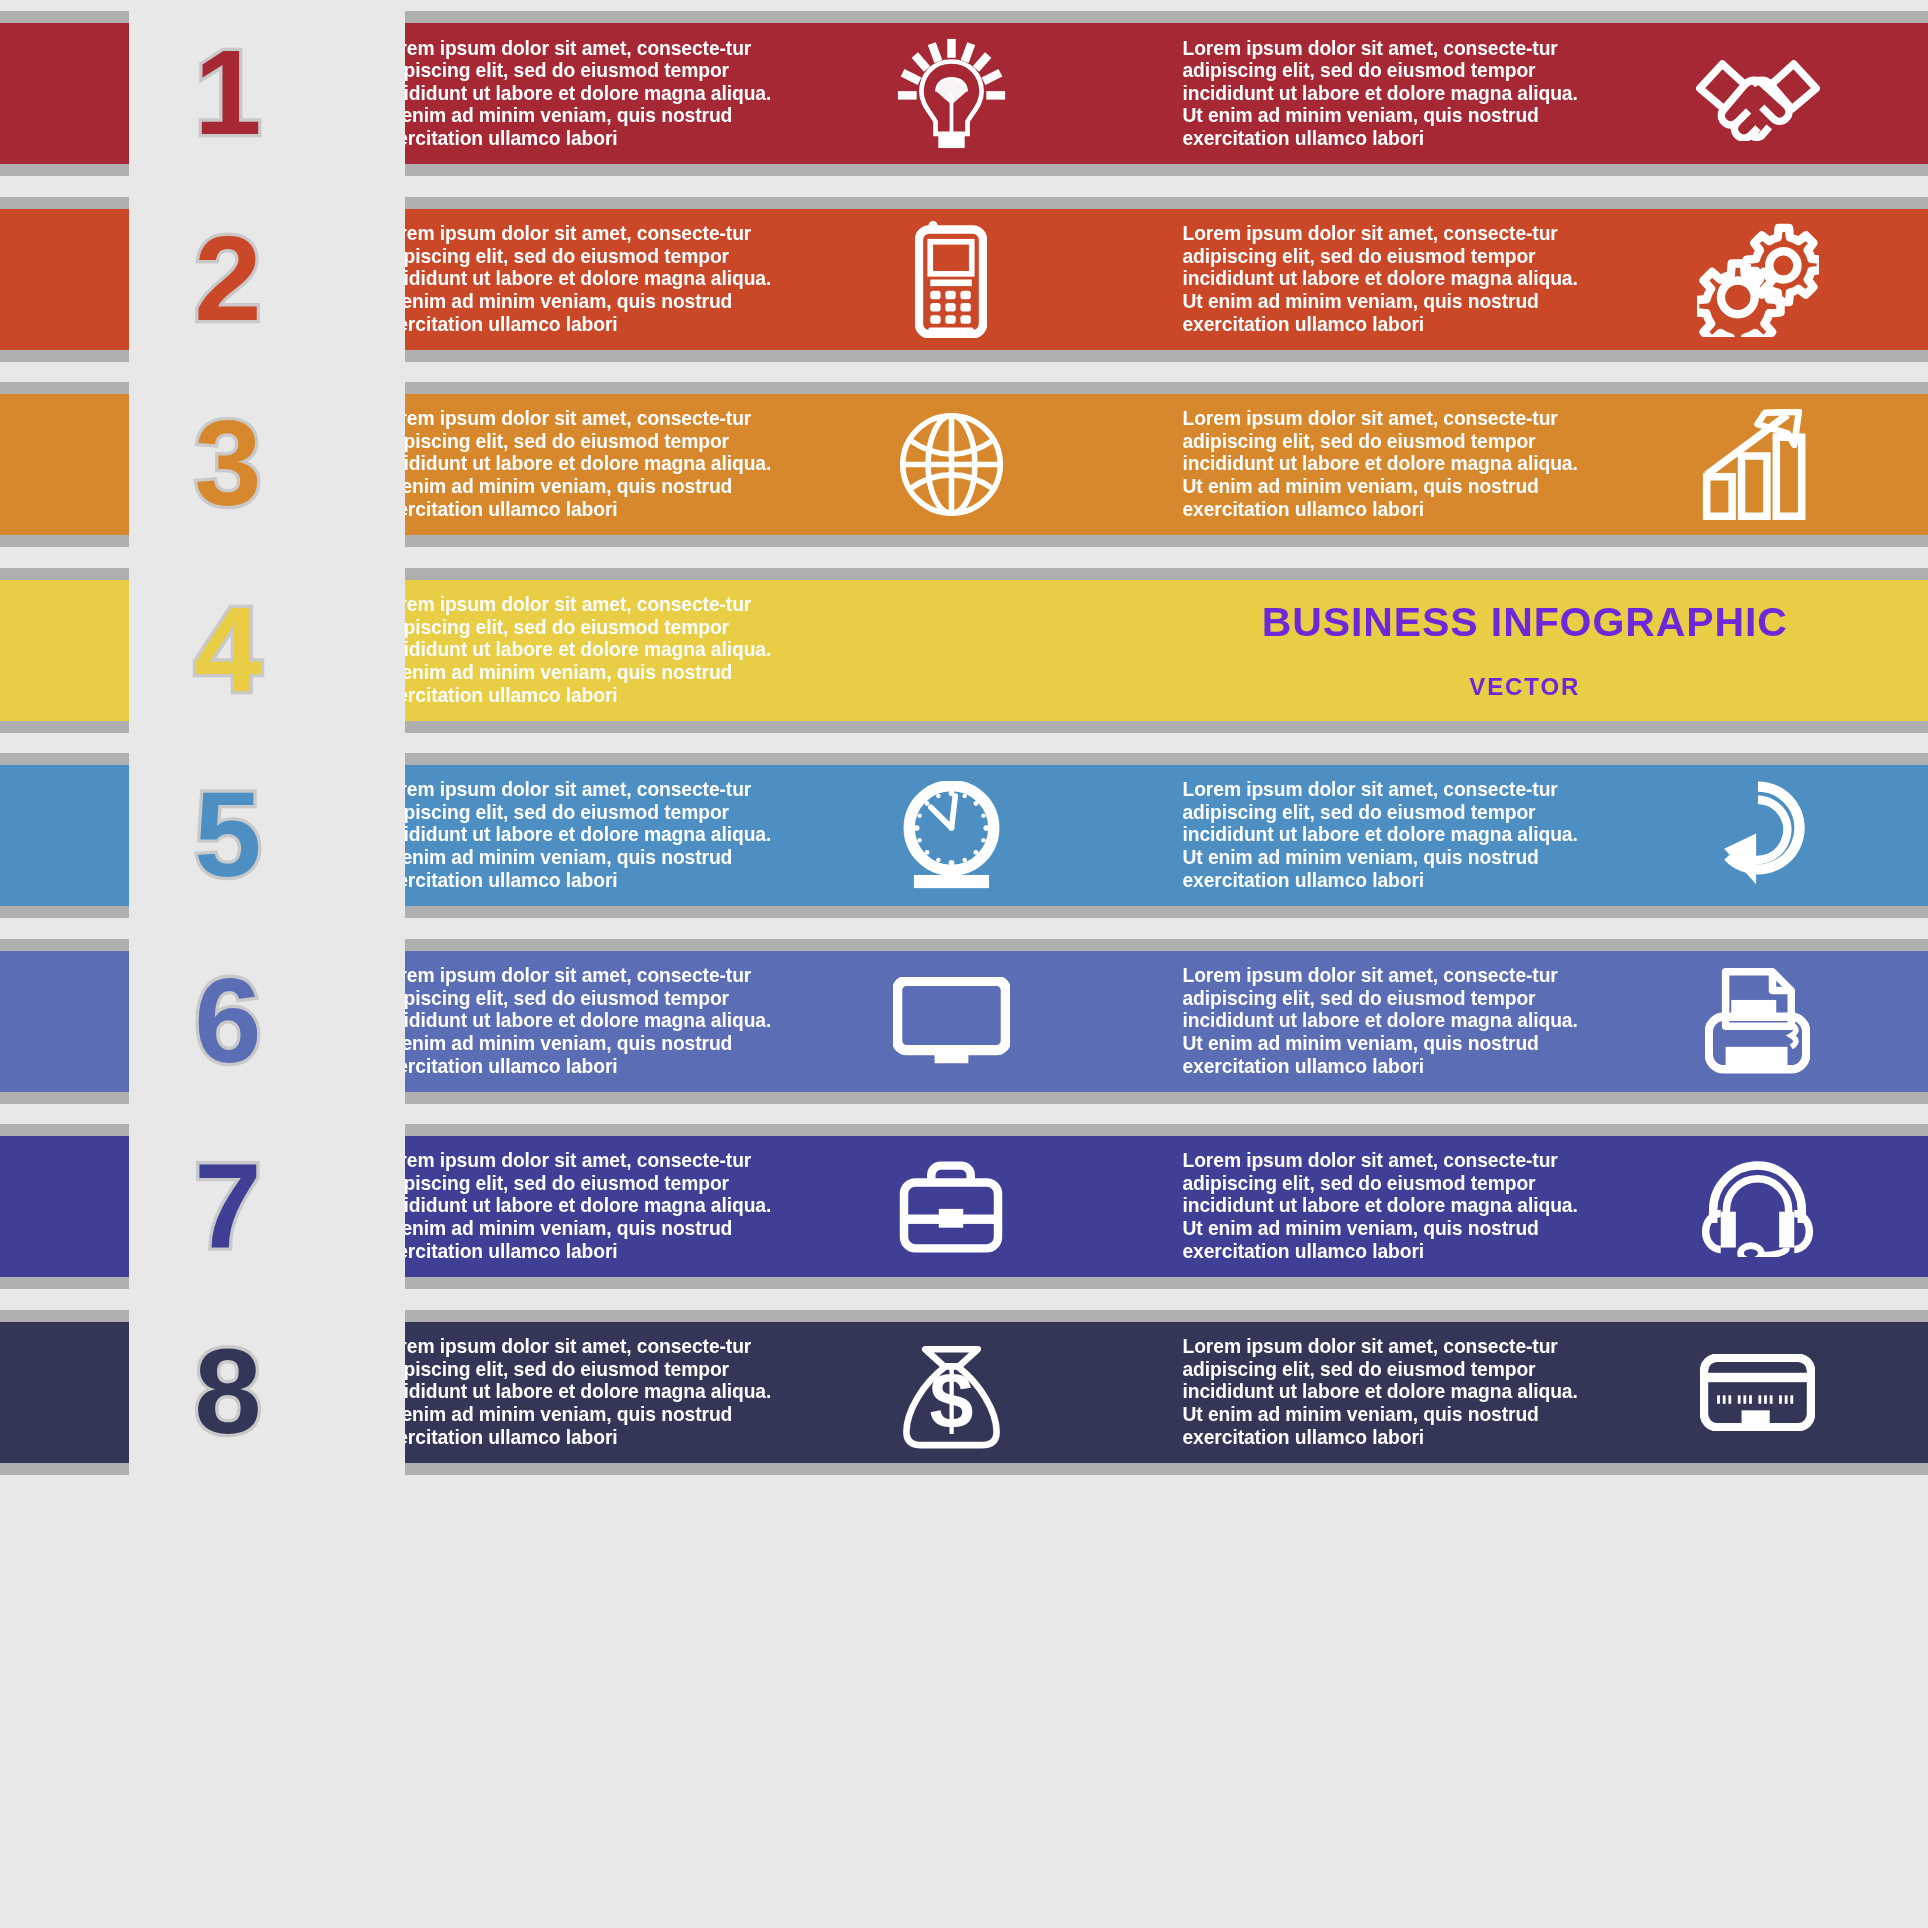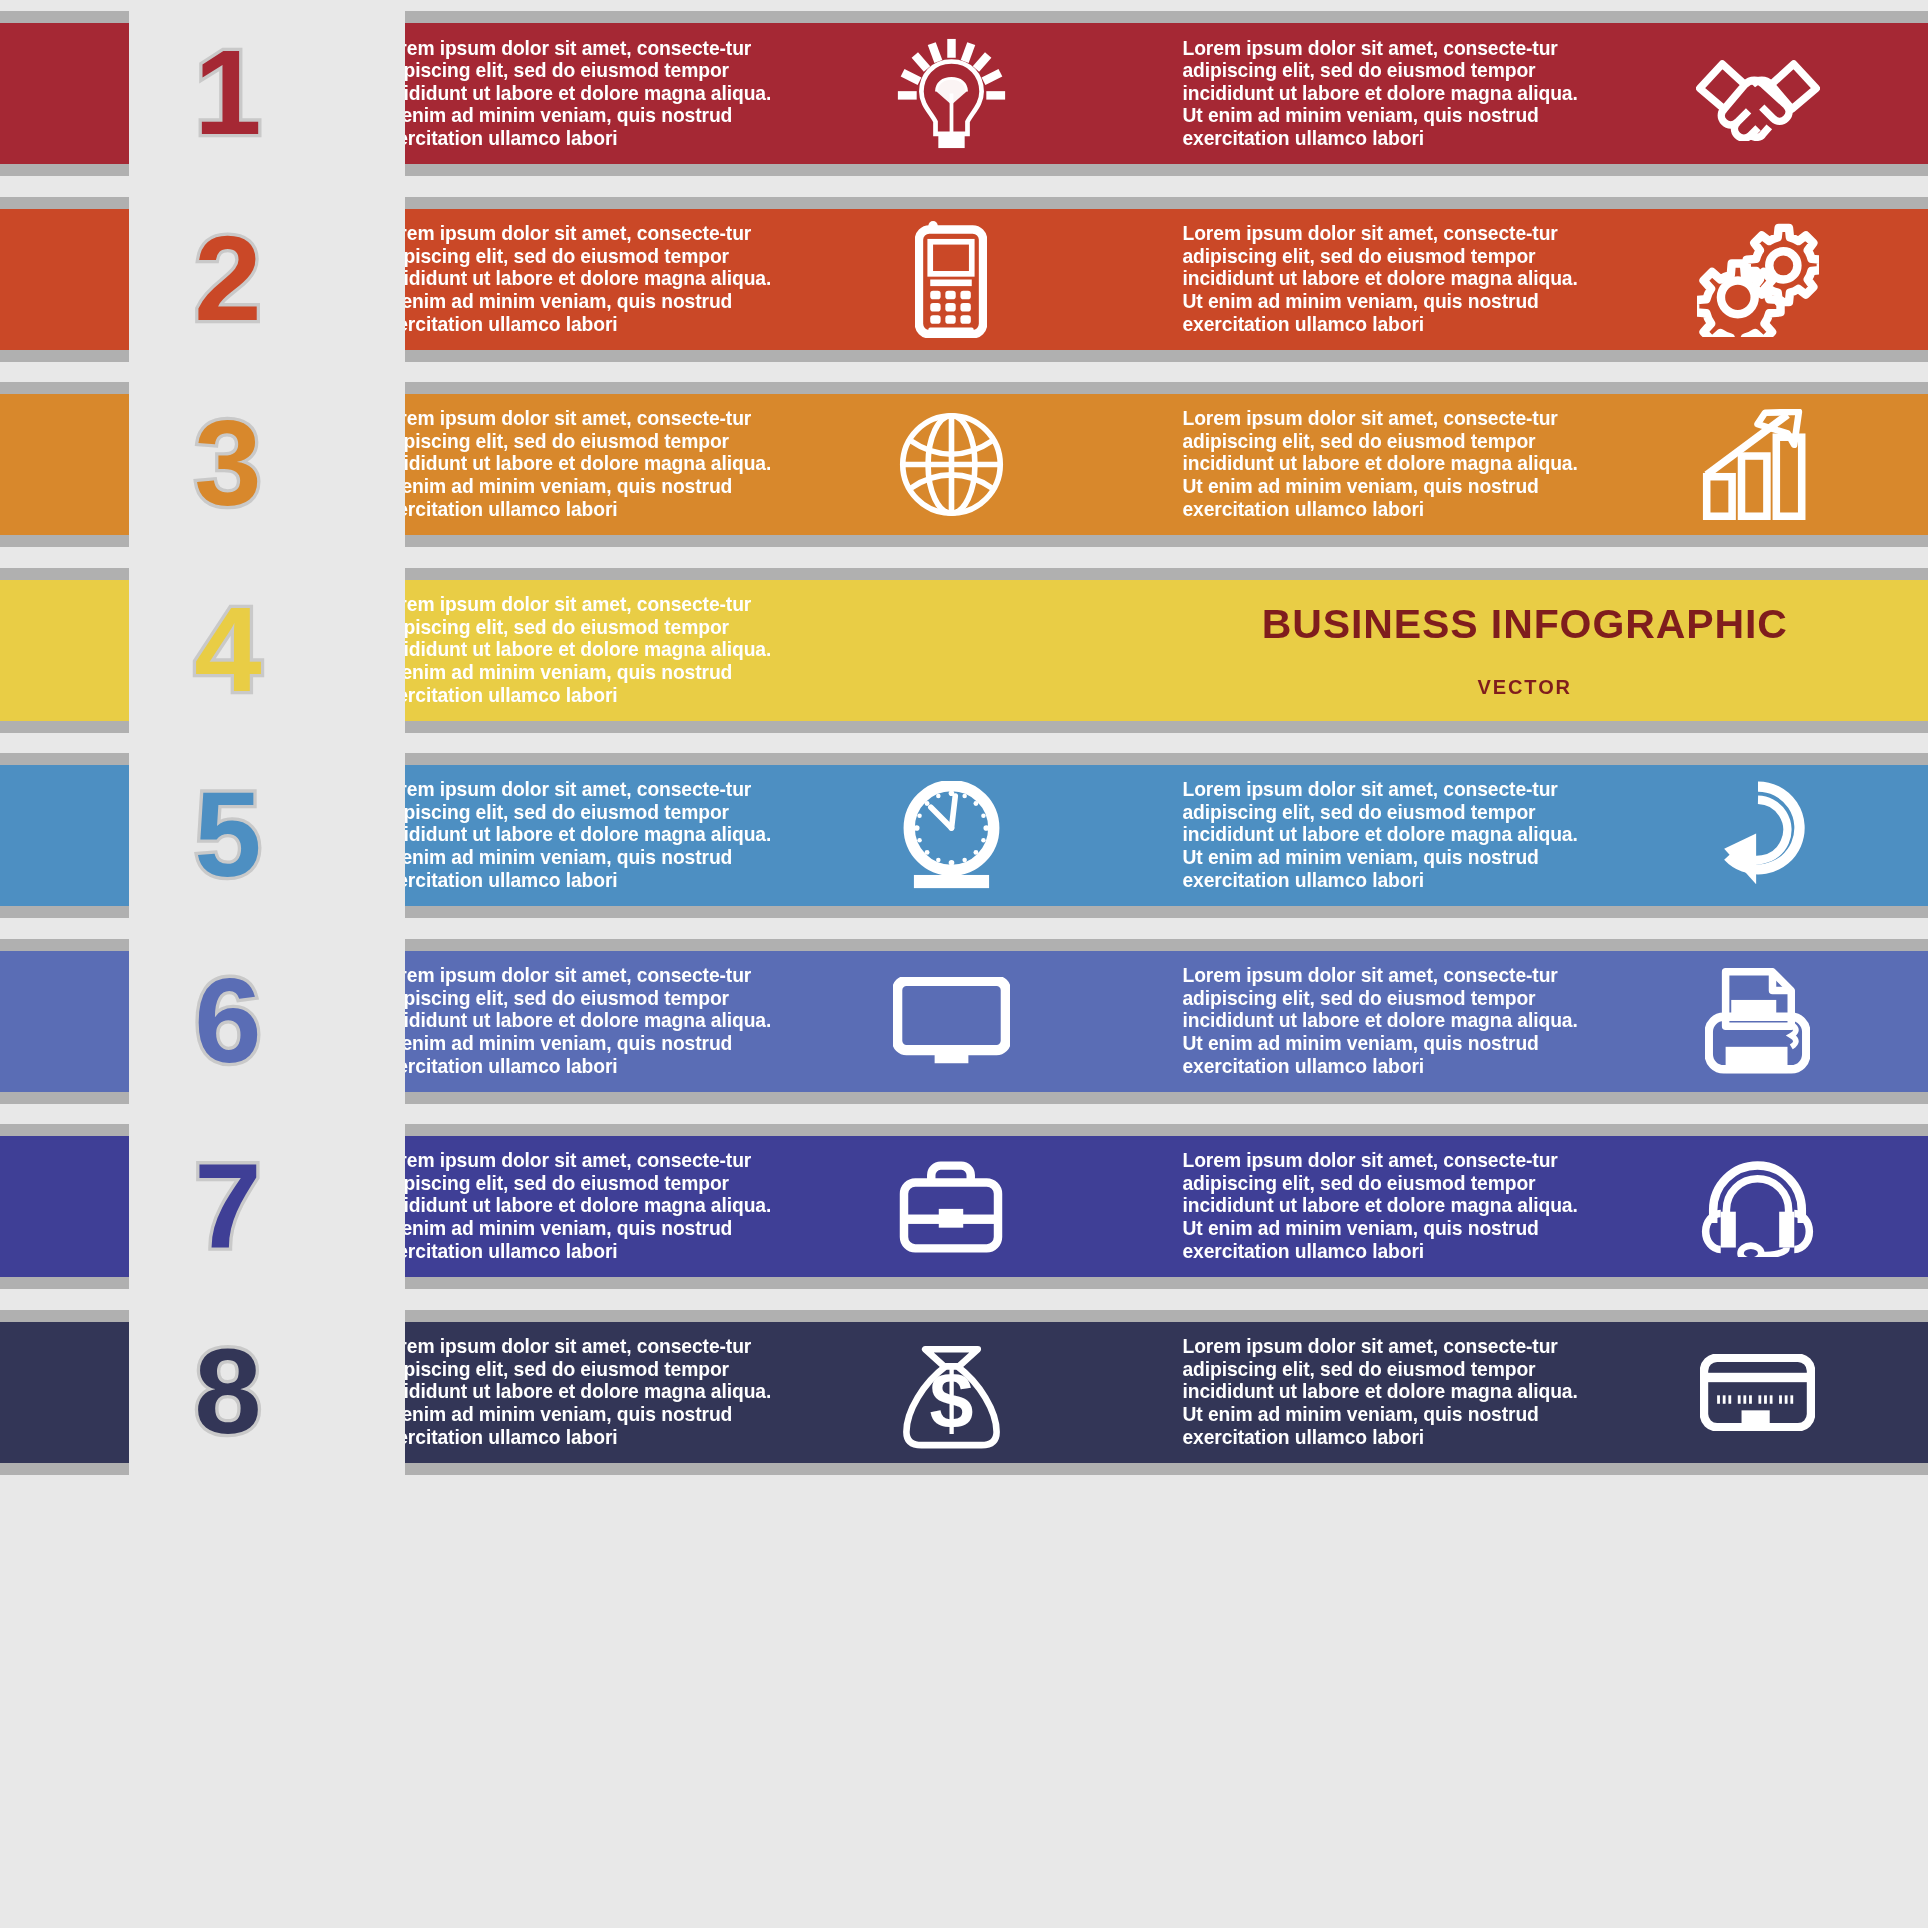--- a/index.html
+++ b/index.html
@@ -66,27 +66,27 @@
   .ico{
     flex:1;display:flex;align-items:center;justify-content:center;
   }
   .ico svg{display:block;}
 
   
   .title-cell{
     width:50%;height:100%;
     display:flex;flex-direction:column;
     align-items:center;justify-content:center;
-    color:#7f1d1d;
+    color:#6d28d9;
   }
   .title-main{
     font-size:41px;font-weight:700;letter-spacing:0.9px;line-height:1;
   }
   .title-sub{
-    font-size:20px;font-weight:700;letter-spacing:1.9px;margin-top:32px;line-height:1;
+    font-size:24px;font-weight:700;letter-spacing:1.9px;margin-top:32px;line-height:1;
   }
 </style>
 </head>
 <body>
 
 <div id="sheet">
   <div class="left-rail"></div>
   <div id="rows-host">
       <div class="row" style="top: 11.3px; height: 166px;">
         <div class="chip" style="height: 166px;">

